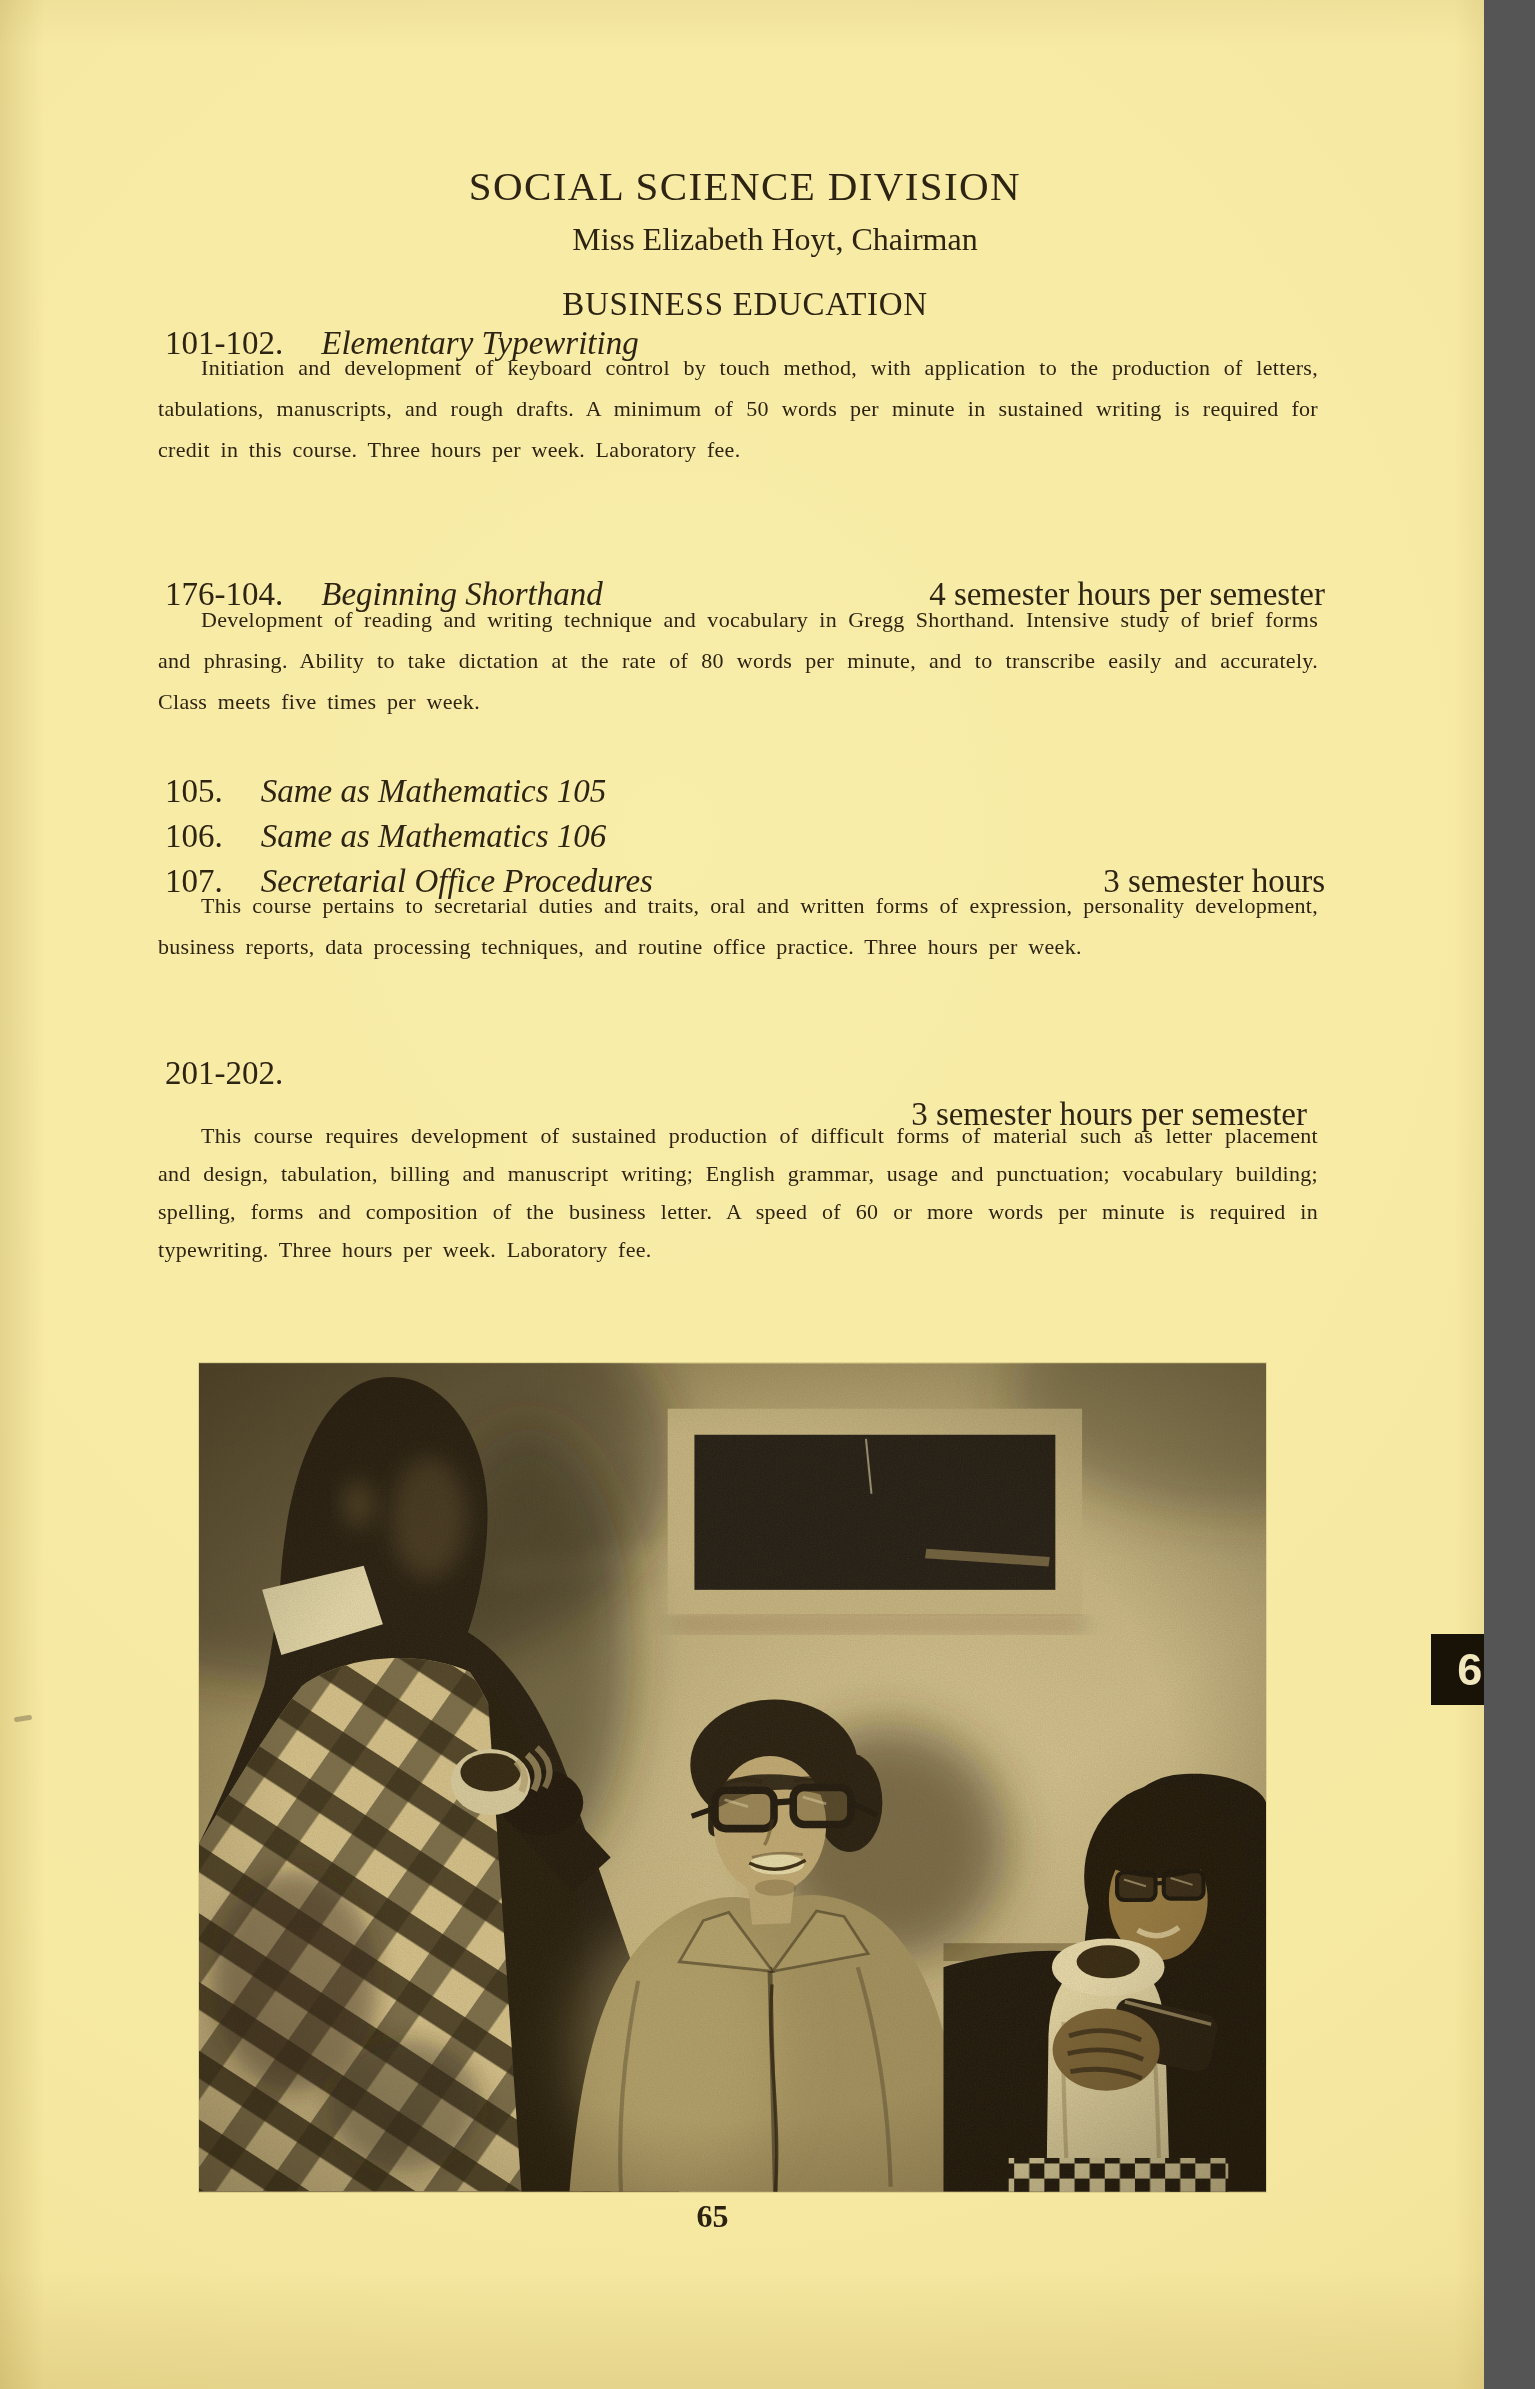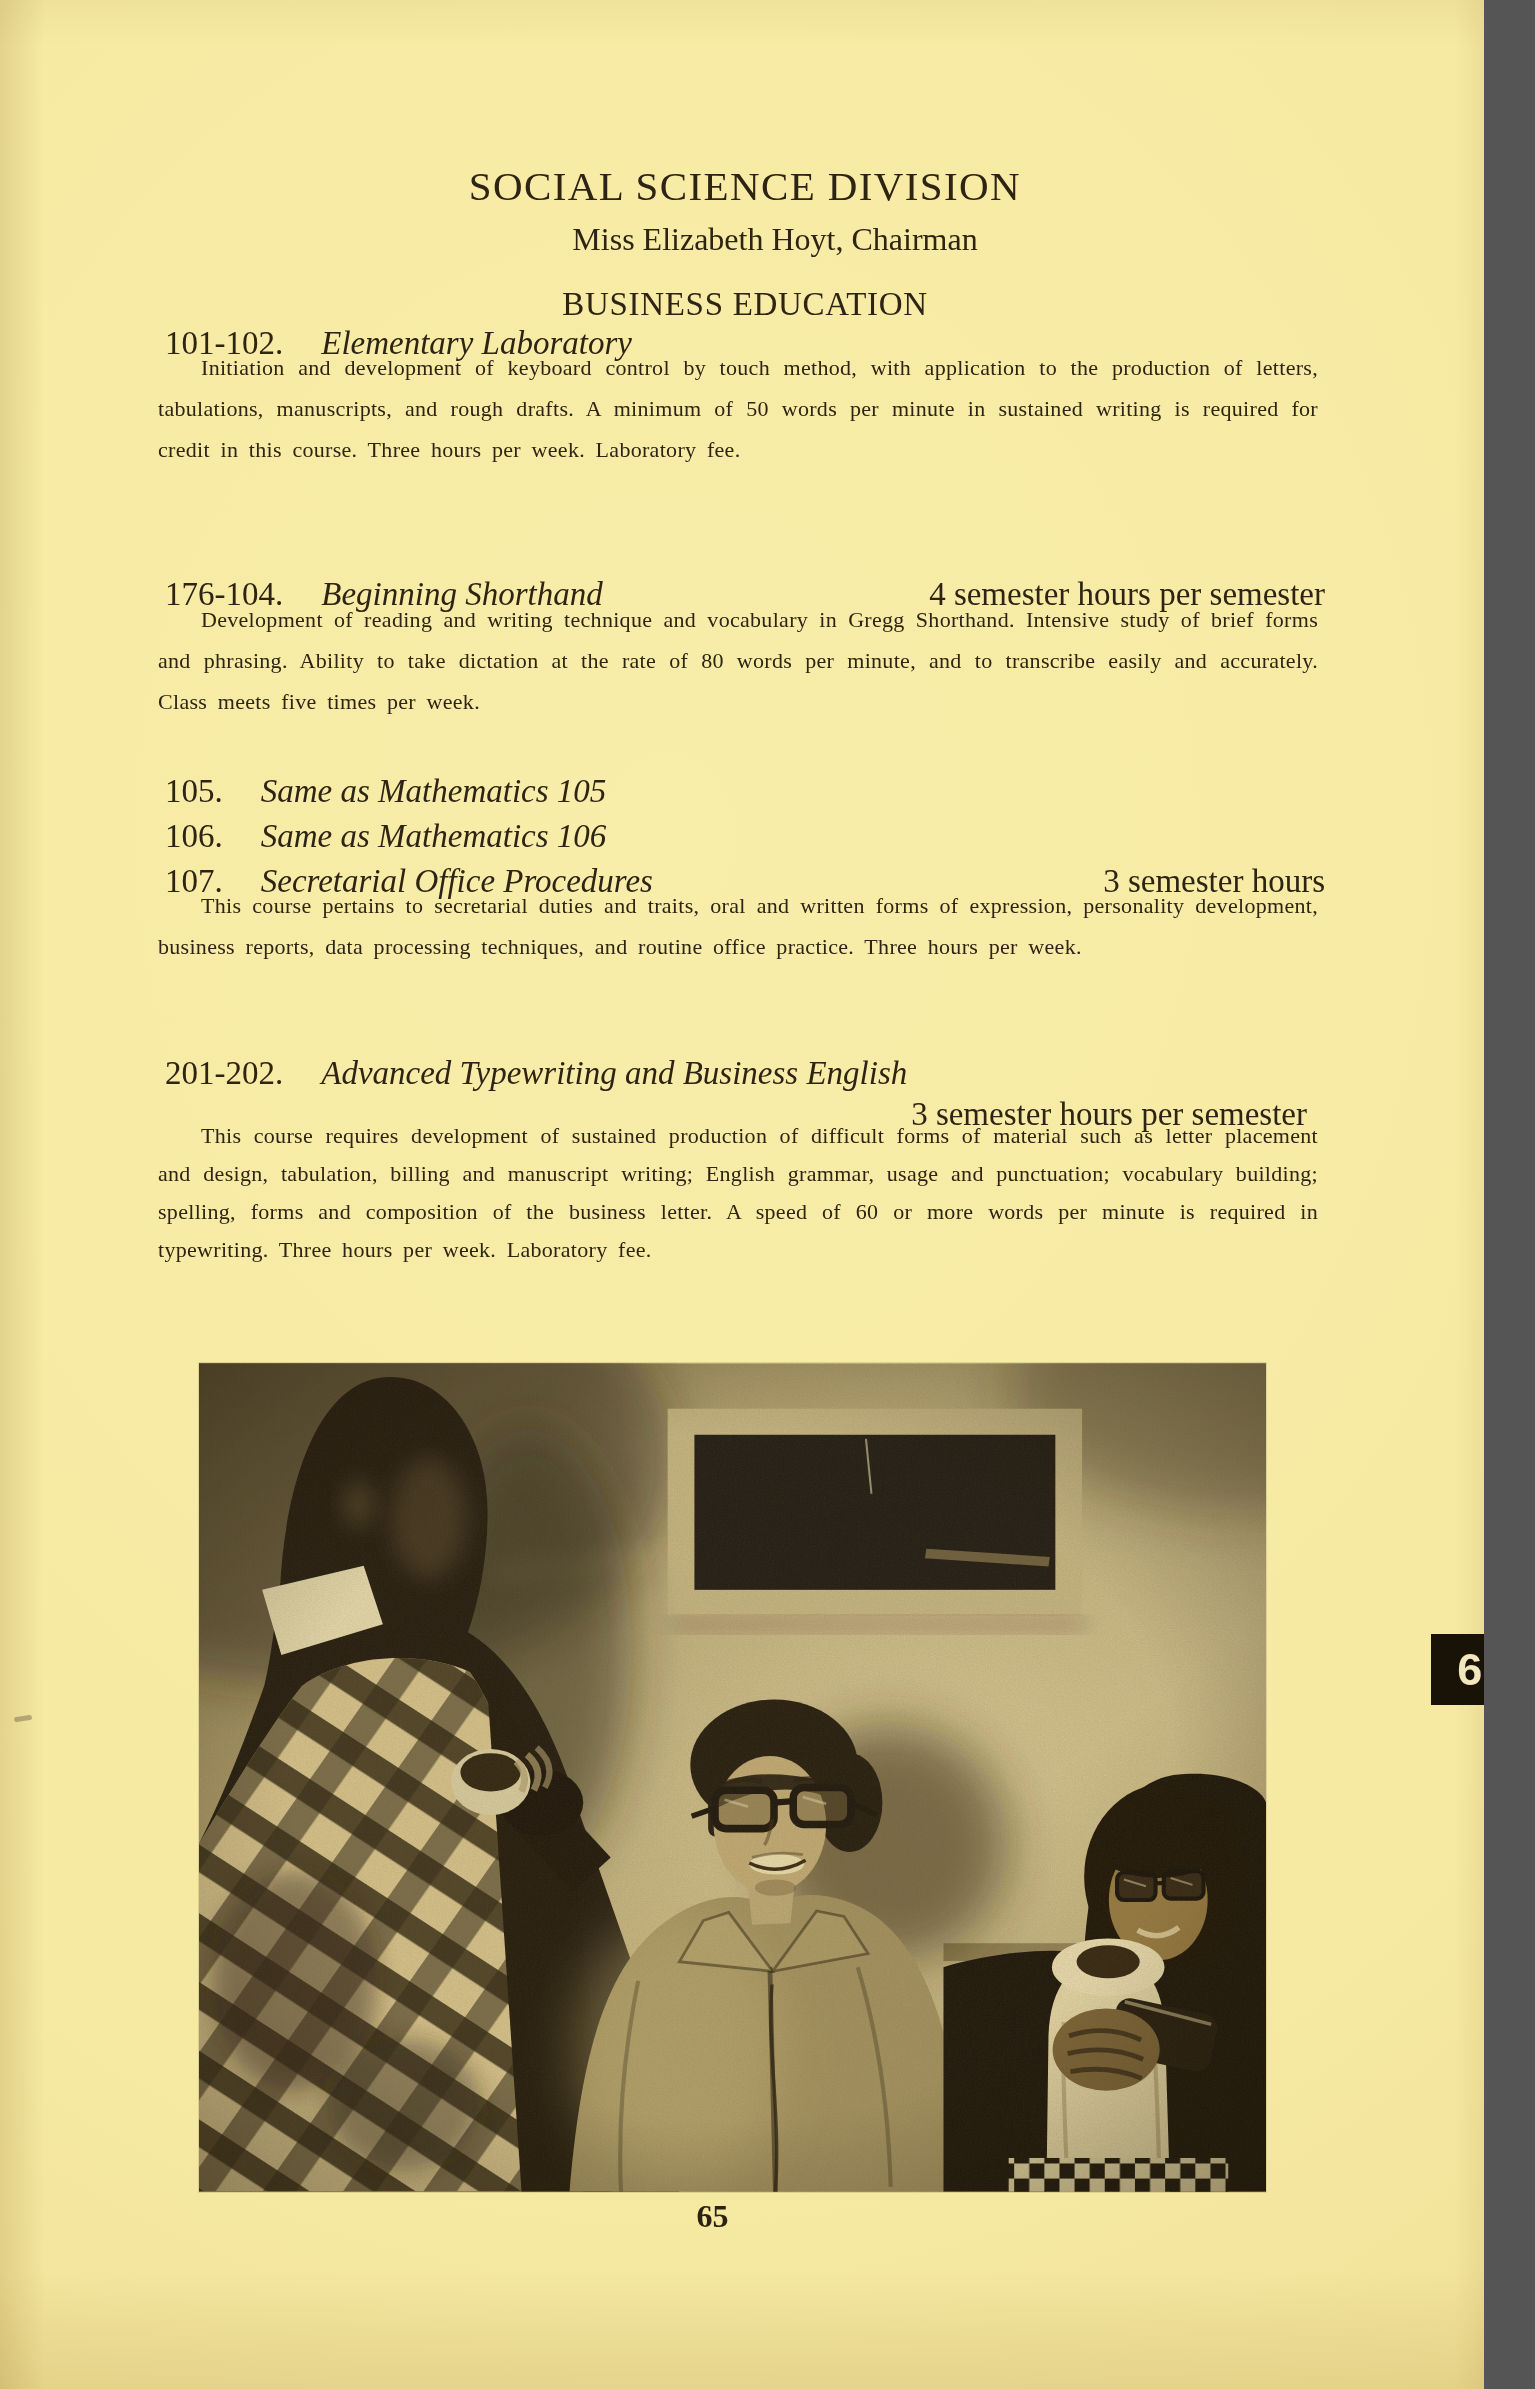--- a/index.html
+++ b/index.html
@@ -64,21 +64,21 @@
 <body>
 
 <div class="page">
 
   <div class="hdr h-title">SOCIAL SCIENCE DIVISION</div>
   <div class="hdr h-chair">Miss Elizabeth Hoyt, Chairman</div>
   <div class="hdr h-dept">BUSINESS EDUCATION</div>
 
   <div class="course-head" style="top:324px">
     <span class="course-num">101-102.</span>
-    <span class="course-title">Elementary Laboratory</span>
+    <span class="course-title">Elementary Typewriting</span>
   </div>
   <p class="desc" style="top:347px">Initiation and development of keyboard control by touch method, with application to the production of letters, tabulations, manuscripts, and rough drafts. A minimum of 50 words per minute in sustained writing is required for credit in this course. Three hours per week. Laboratory fee.</p>
 
   <div class="course-head" style="top:575px">
     <span class="course-num">176-104.</span>
     <span class="course-title">Beginning Shorthand</span>
     <span class="course-credit">4 semester hours per semester</span>
   </div>
   <p class="desc" style="top:599px">Development of reading and writing technique and vocabulary in Gregg Shorthand. Intensive study of brief forms and phrasing. Ability to take dictation at the rate of 80 words per minute, and to transcribe easily and accurately. Class meets five times per week.</p>
 
@@ -94,21 +94,20 @@
 
   <div class="course-head" style="top:862px">
     <span class="course-num">107.</span>
     <span class="course-title">Secretarial Office Procedures</span>
     <span class="course-credit">3 semester hours</span>
   </div>
   <p class="desc" style="top:885px">This course pertains to secretarial duties and traits, oral and written forms of expression, personality development, business reports, data processing techniques, and routine office practice. Three hours per week.</p>
 
   <div class="course-head" style="top:1054px">
     <span class="course-num">201-202.</span>
-    <span class="course-title">Advanced Typewriting and Business English</span>
   </div>
   <div class="credit-line" style="top:1096px">3 semester hours per semester</div>
   <p class="desc tight" style="top:1117px">This course requires development of sustained production of difficult forms of material such as letter placement and design, tabulation, billing and manuscript writing; English grammar, usage and punctuation; vocabulary building; spelling, forms and composition of the business letter. A speed of 60 or more words per minute is required in typewriting. Three hours per week. Laboratory fee.</p>
 
   <figure class="photo">
     <svg width="1067" height="829" viewBox="0 0 1555 1207" xmlns="http://www.w3.org/2000/svg">
       <defs>
         <linearGradient id="wallG" x1="0" y1="0" x2="1" y2="1">
           <stop offset="0" stop-color="#8f7d4e"></stop>
           <stop offset="0.35" stop-color="#b2a06c"></stop>

